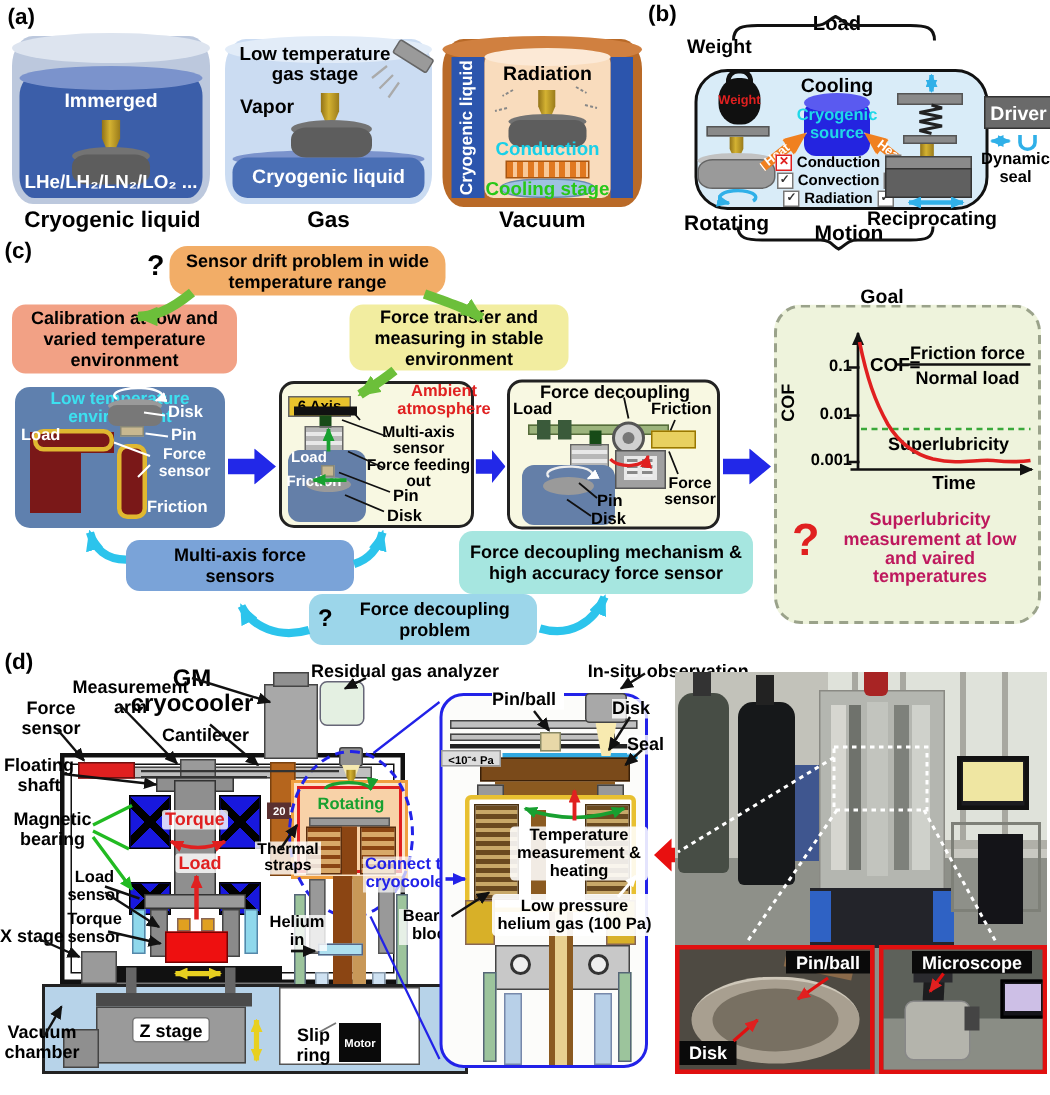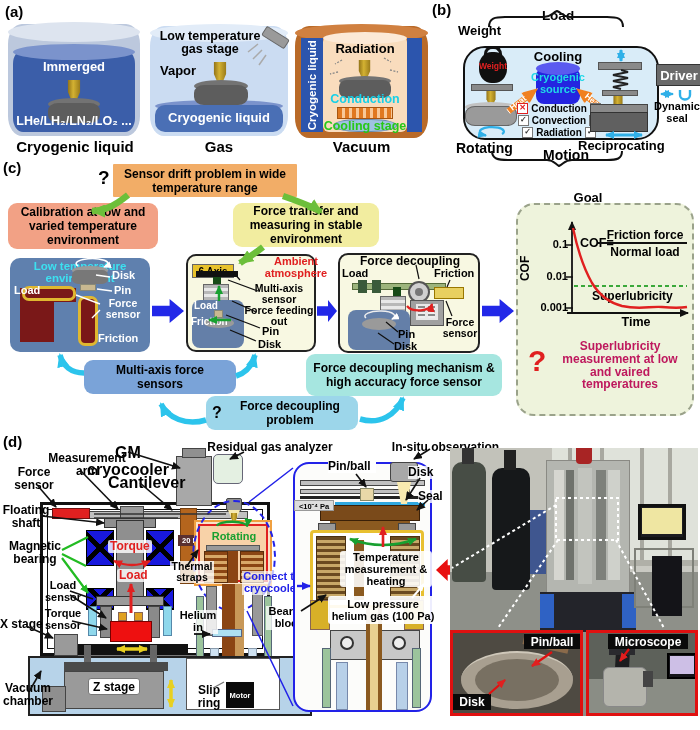--- a/index.html
+++ b/index.html
@@ -124,21 +124,21 @@
 
   <div class="rbx W" style="left:656px;top:64px;width:46px;height:22px;background:#6a6a6a;border:1.5px solid #333;font-size:13px">Driver</div>
   <div class="L C" style="left:652px;top:101px;width:50px;font-size:11px">Dynamic seal</div>
 
   <div class="L" style="left:456px;top:141px;width:70px;font-size:14px">Rotating</div>
   <div class="L" style="left:578px;top:139px;width:96px;font-size:13px">Reciprocating</div>
   <div class="L C" style="left:534px;top:148px;width:64px;font-size:14px">Motion</div>
 
   <div class="L" style="left:3px;top:160px;font-size:15px">(c)</div>
   <div class="L" style="left:98px;top:168px;font-size:19px">?</div>
-  <div class="rbx" style="left:113px;top:164px;width:184px;height:33px;background:#f2ad67;border-radius:1px;font-size:12px;padding:0 8px">Sensor drift problem in wide temperature range</div>
+  <div class="rbx" style="left:113px;top:164px;width:184px;height:33px;background:#f2ad67;border-radius:12px;font-size:12px;padding:0 8px">Sensor drift problem in wide temperature range</div>
   <div class="rbx" style="left:8px;top:203px;width:150px;height:46px;background:#f2a185;border-radius:9px;font-size:12px;padding:0 4px">Calibration at low and varied temperature environment</div>
   <div class="rbx" style="left:233px;top:203px;width:146px;height:44px;background:#f2eda0;border-radius:9px;font-size:12px;padding:0 6px">Force transfer and measuring in stable environment</div>
 
   <div class="A" style="left:10px;top:258px;width:140px;height:94px;background:#5f80ae;border-radius:10px"></div>
   <div class="L C" style="left:10px;top:260px;width:140px;font-size:11.5px;color:#3ce0f0">Low temperature environment</div>
   <div class="A" style="left:20px;top:288px;width:56px;height:14px;background:#7a1818"></div>
   <div class="A" style="left:20px;top:302px;width:34px;height:40px;background:#7a1818"></div>
   <div class="A" style="left:22px;top:286px;width:54px;height:15px;border:3px solid #e0b830;border-radius:7px"></div>
   <div class="A" style="left:78px;top:296px;width:20px;height:50px;border:3px solid #e0b830;border-radius:7px;background:#7a1818"></div>
   <div class="A" style="left:72px;top:266px;width:36px;height:9px;background:#9a9a9a;border-radius:50%"></div>
@@ -280,21 +280,21 @@
   <div class="A" style="left:64px;top:671px;width:100px;height:38px;background:#9a9a9a;border:1.5px solid #444"></div>
   <div class="rbx" style="left:88px;top:678px;width:52px;height:17px;background:#fff;border:1px solid #777;border-radius:3px;font-size:12px">Z stage</div>
   <div class="A" style="left:42px;top:686px;width:24px;height:26px;background:#8f8f8f;border:1px solid #444"></div>
   <div class="chip" style="left:226px;top:682px;width:28px;height:26px;font-size:7.5px">Motor</div>
 
   <div class="L C" style="left:76px;top:444px;width:104px;font-size:16px">GM cryocooler</div>
   <div class="L C" style="left:190px;top:441px;width:160px;font-size:12px">Residual gas analyzer</div>
   <div class="L C" style="left:378px;top:441px;width:135px;font-size:12px">In-situ observation</div>
   <div class="L C" style="left:42px;top:452px;width:90px;font-size:12px">Measurement arm</div>
   <div class="L C" style="left:8px;top:466px;width:52px;font-size:12px">Force sensor</div>
-  <div class="L" style="left:108px;top:474px;width:80px;font-size:16px">Cantilever</div>
+  <div class="L" style="left:108px;top:484px;width:80px;font-size:12px">Cantilever</div>
   <div class="L C" style="left:0px;top:504px;width:52px;font-size:12px">Floating shaft</div>
   <div class="L C" style="left:6px;top:540px;width:58px;font-size:12px">Magnetic bearing</div>
   <div class="L C" style="left:40px;top:580px;width:46px;font-size:11px">Load sensor</div>
   <div class="L C" style="left:38px;top:608px;width:50px;font-size:11px">Torque sensor</div>
   <div class="L" style="left:0px;top:618px;width:46px;font-size:12px">X stage</div>
   <div class="L C" style="left:0px;top:682px;width:56px;font-size:12px">Vacuum chamber</div>
   <div class="L C" style="left:178px;top:610px;width:40px;font-size:11px;background:rgba(255,255,255,.8)">Helium in</div>
   <div class="L C" style="left:170px;top:561px;width:44px;font-size:10.5px;background:rgba(255,255,255,.8)">Thermal straps</div>
   <div class="L C" style="left:242px;top:571px;width:60px;font-size:11px;color:#2222e8;background:rgba(255,255,255,.7)">Connect to cryocooler</div>
   <div class="A" style="left:311px;top:578px;width:14px;height:15px;background:#e0b828;border:1px solid #865"></div>

